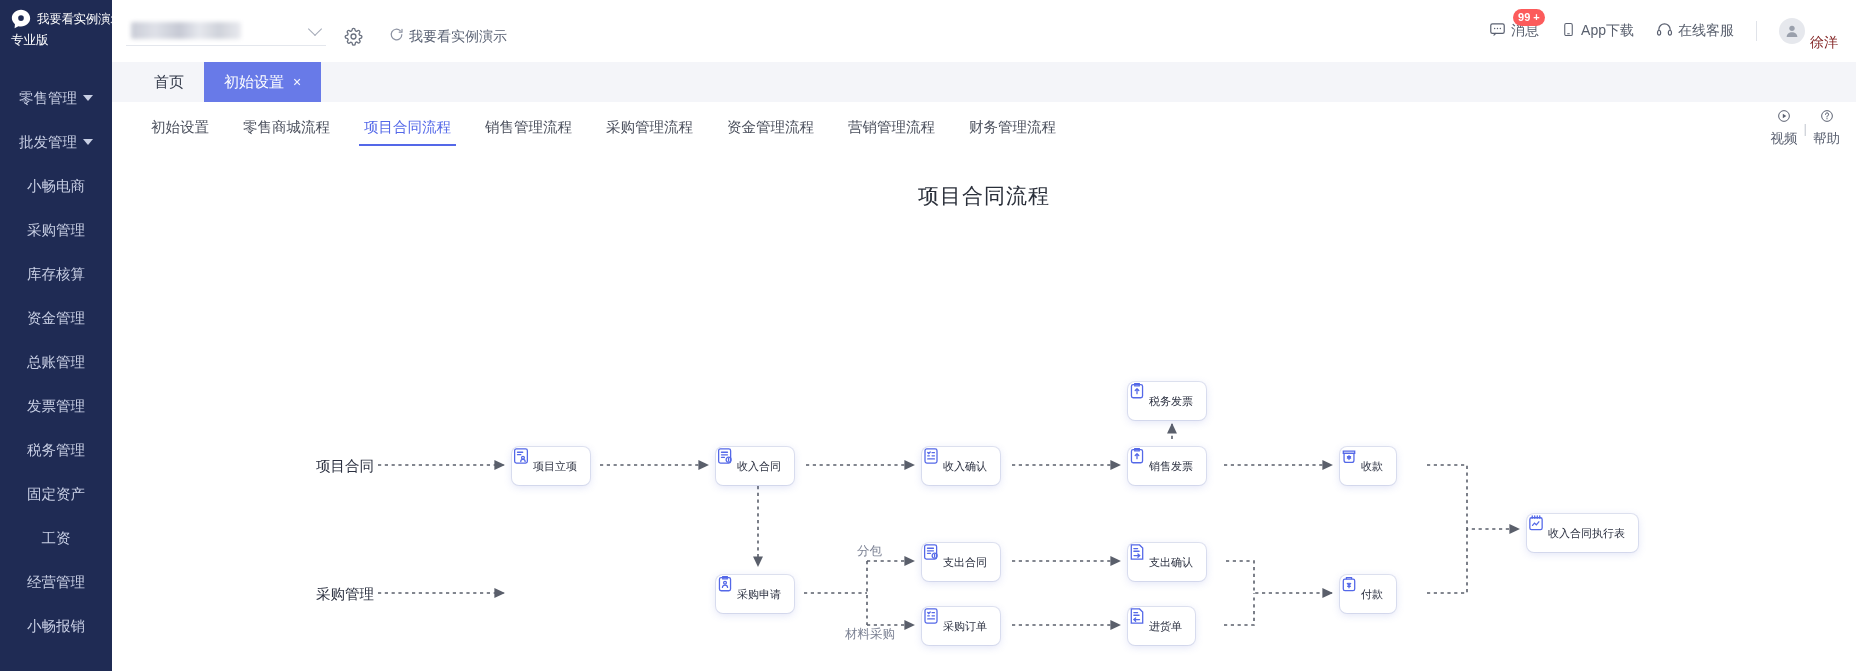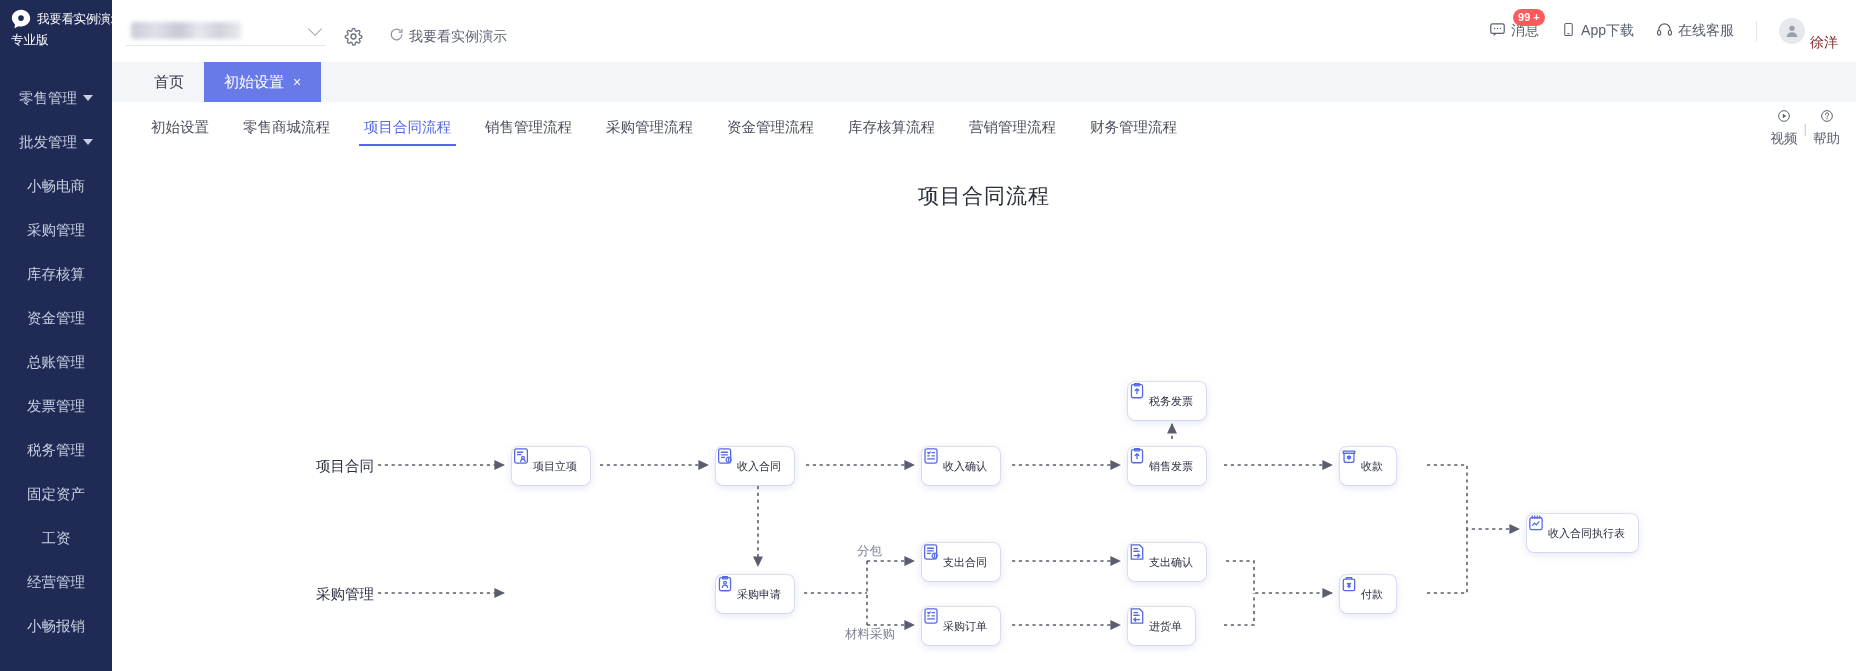--- a/index.html
+++ b/index.html
@@ -318,23 +318,20 @@
         <div class="subtab">
             <span>销售管理流程</span>
           </div>
         <div class="subtab">
             <span>采购管理流程</span>
           </div>
         <div class="subtab">
             <span>资金管理流程</span>
           </div>
         <div class="subtab">
-            <span>库存核算流程</span>
-          </div>
-        <div class="subtab">
             <span>营销管理流程</span>
           </div>
         <div class="subtab">
             <span>财务管理流程</span>
           </div>
 
         <div class="subtabs-right">
           <div class="srt-item">
             <span>
               <svg width="14" height="14" viewBox="0 0 24 24" fill="none" stroke="#5a6070" stroke-width="1.7">

